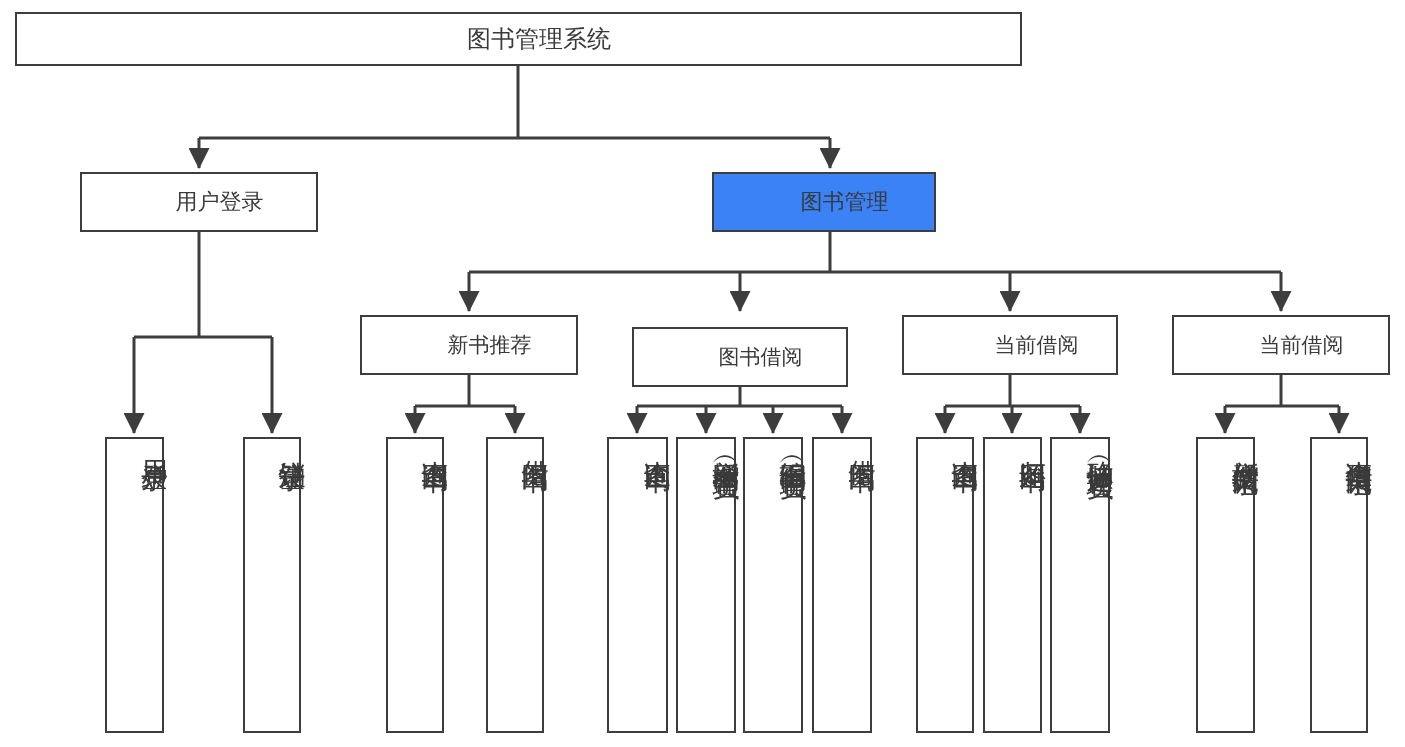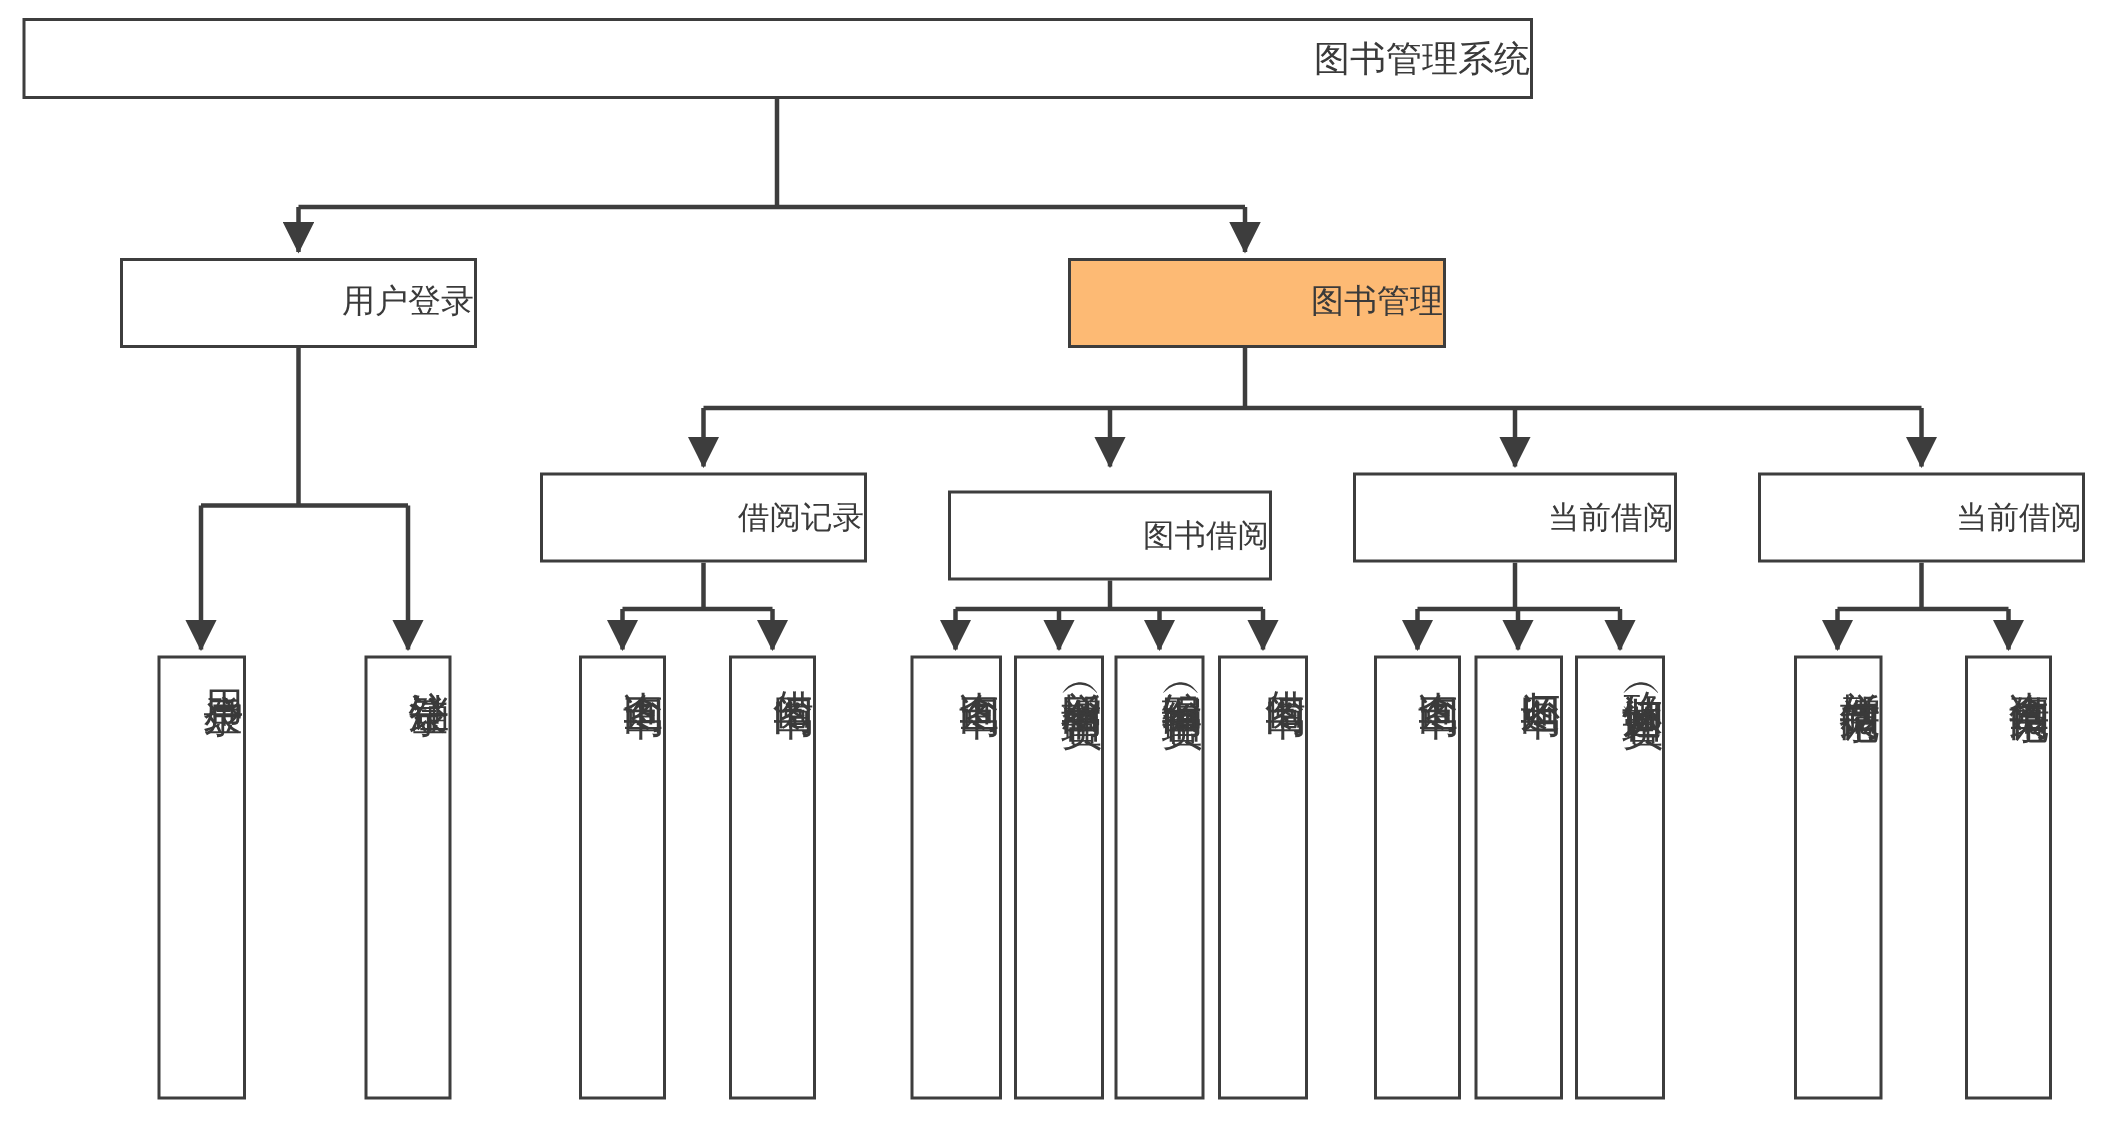--- a/index.html
+++ b/index.html
@@ -25,21 +25,21 @@
     width: 1405px;
     height: 747px;
   }
   .node {
     position: absolute;
     box-sizing: border-box;
     background: #ffffff;
     border: 2.2px solid #3d3d3d;
     display: flex;
     align-items: center;
-    justify-content: flex-end;
+    justify-content: center;
     color: #3a3a3a;
     padding-left: 41px;
   }
   .node-label {
     color: #3a3a3a;
     text-align: center;
     line-height: 1.18;
     white-space: nowrap;
   }
   .node.level-0 .node-label {
@@ -140,26 +140,26 @@
     </g>
   </svg>
 
   <div class="node level-0" style="left: 15px; top: 12px; width: 1007px; height: 54px; border-color: rgb(61, 61, 61); background: rgb(255, 255, 255);">
     <span class="node-label" style="color: rgb(58, 58, 58);">图书管理系统</span>
   </div>
 
   <div class="node level-1" style="left: 80px; top: 172px; width: 238px; height: 60px; border-color: rgb(61, 61, 61); background: rgb(255, 255, 255);">
     <span class="node-label" style="color: rgb(58, 58, 58);">用户登录</span>
   </div>
-  <div class="node level-1" style="left: 712px; top: 172px; width: 252px; height: 60px; border-color: rgb(61, 61, 61); background: #fdba74;">
+  <div class="node level-1" style="left: 712px; top: 172px; width: 224px; height: 60px; border-color: rgb(61, 61, 61); background: #3b82f6;">
     <span class="node-label" style="color: rgb(58, 58, 58);">图书管理</span>
   </div>
 
   <div class="node level-2" style="left: 360px; top: 315px; width: 218px; height: 60px; border-color: rgb(61, 61, 61); background: rgb(255, 255, 255);">
-    <span class="node-label" style="color: rgb(58, 58, 58);">借阅记录</span>
+    <span class="node-label" style="color: rgb(58, 58, 58);">新书推荐</span>
   </div>
   <div class="node level-2" style="left: 632px; top: 315px; width: 216px; height: 60px; border-color: rgb(61, 61, 61); background: rgb(255, 255, 255); margin-top: 12px;">
     <span class="node-label" style="color: rgb(58, 58, 58);">图书借阅</span>
   </div>
   <div class="node level-2" style="left: 902px; top: 315px; width: 216px; height: 60px; border-color: rgb(61, 61, 61); background: rgb(255, 255, 255);">
     <span class="node-label" style="color: rgb(58, 58, 58); margin-left: 12px;">当前借阅</span>
   </div>
   <div class="node level-2" style="left: 1172px; top: 315px; width: 218px; height: 60px; border-color: rgb(61, 61, 61); background: rgb(255, 255, 255);">
     <span class="node-label" style="color: rgb(58, 58, 58);">当前借阅</span>
   </div>

